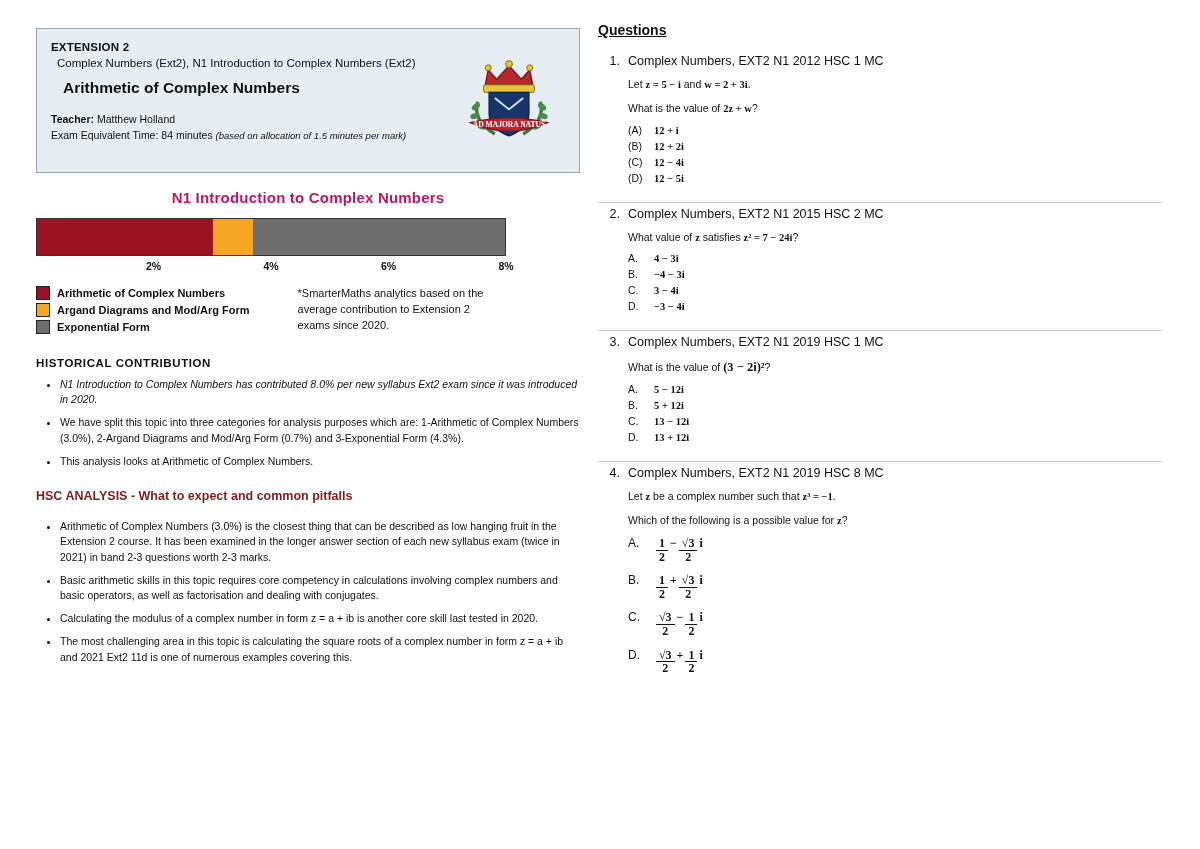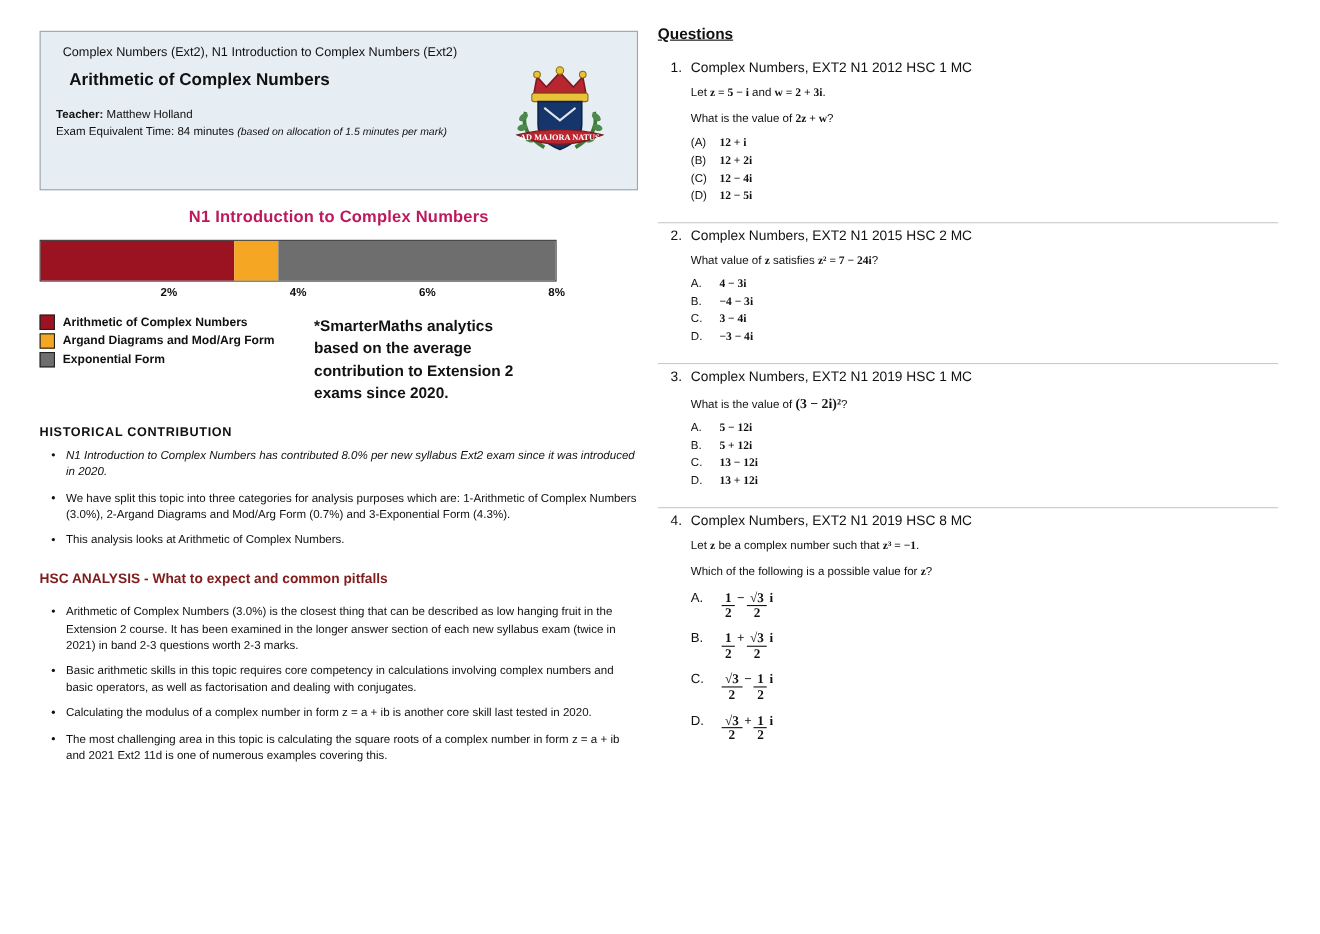--- a/index.html
+++ b/index.html
@@ -123,23 +123,23 @@
     height: 12px;
     margin-right: 7px;
     border: 1px solid #222;
   }
   .legend-label {
     font-size: 11px;
     font-weight: bold;
     color: #111;
   }
   .legend-note {
-    margin-left: 36px;
-    font-size: 14px;
-    font-weight: bold;
+    margin-left: 48px;
+    font-size: 11px;
+    font-weight: normal;
     color: #111;
     line-height: 1.45;
     max-width: 190px;
   }
   .h-head {
     font-size: 11.5px;
     font-weight: bold;
     letter-spacing: .6px;
     margin: 20px 0 8px 0;
     color: #111;
@@ -228,20 +228,21 @@
   .opt-big { margin-bottom: 10px; font-size: 12px; }
 </style>
 </head>
 <body>
 
 <div class="page">
 
   <div class="left-col">
 
     <div class="header-box">
+      <div class="hb-line1">EXTENSION 2</div>
       <div class="hb-line2">Complex Numbers (Ext2), N1 Introduction to Complex Numbers (Ext2)</div>
       <div class="hb-title">Arithmetic of Complex Numbers</div>
       <div class="hb-teacher">
         <b>Teacher:</b>
         <span>Matthew Holland</span>
       </div>
       <div class="hb-time">
         <span>Exam Equivalent Time:</span>
         <span>84 minutes</span>
         <i>(based on allocation of 1.5 minutes per mark)</i>

